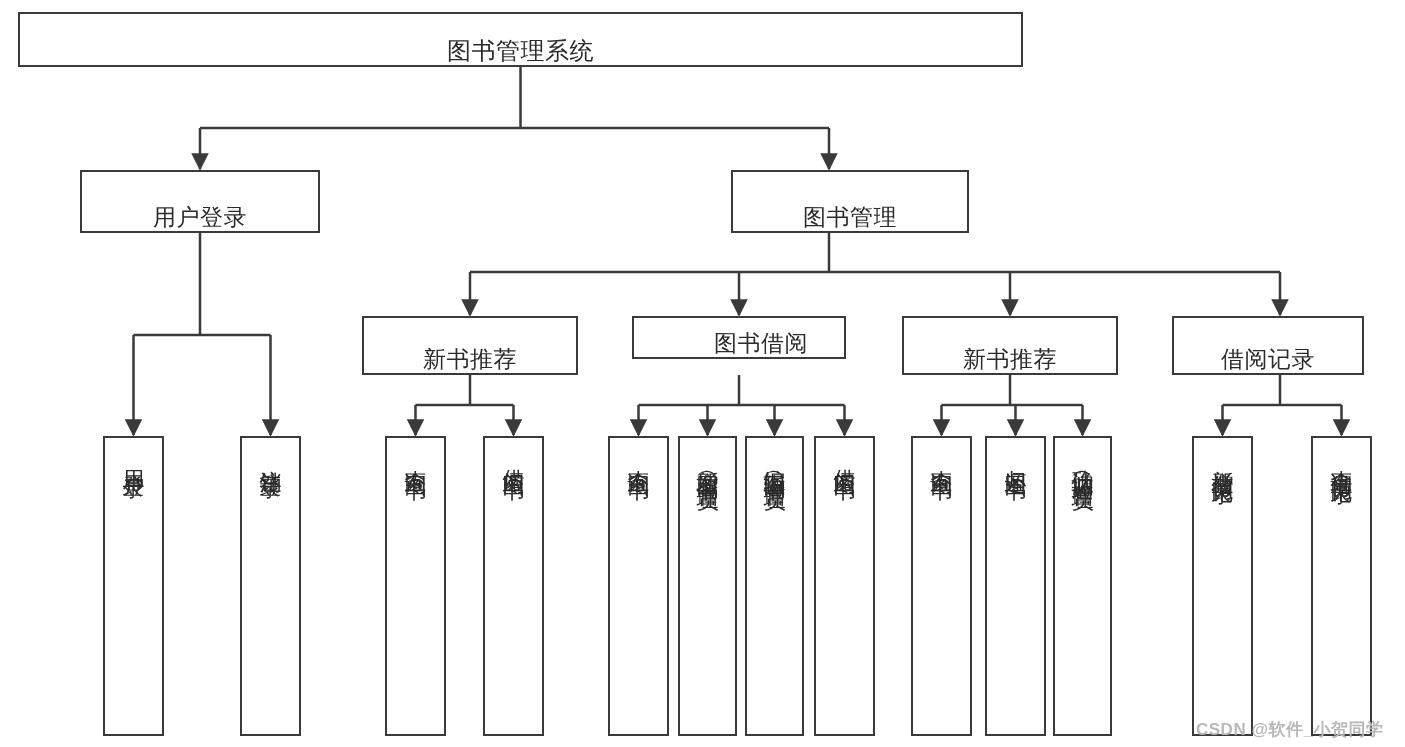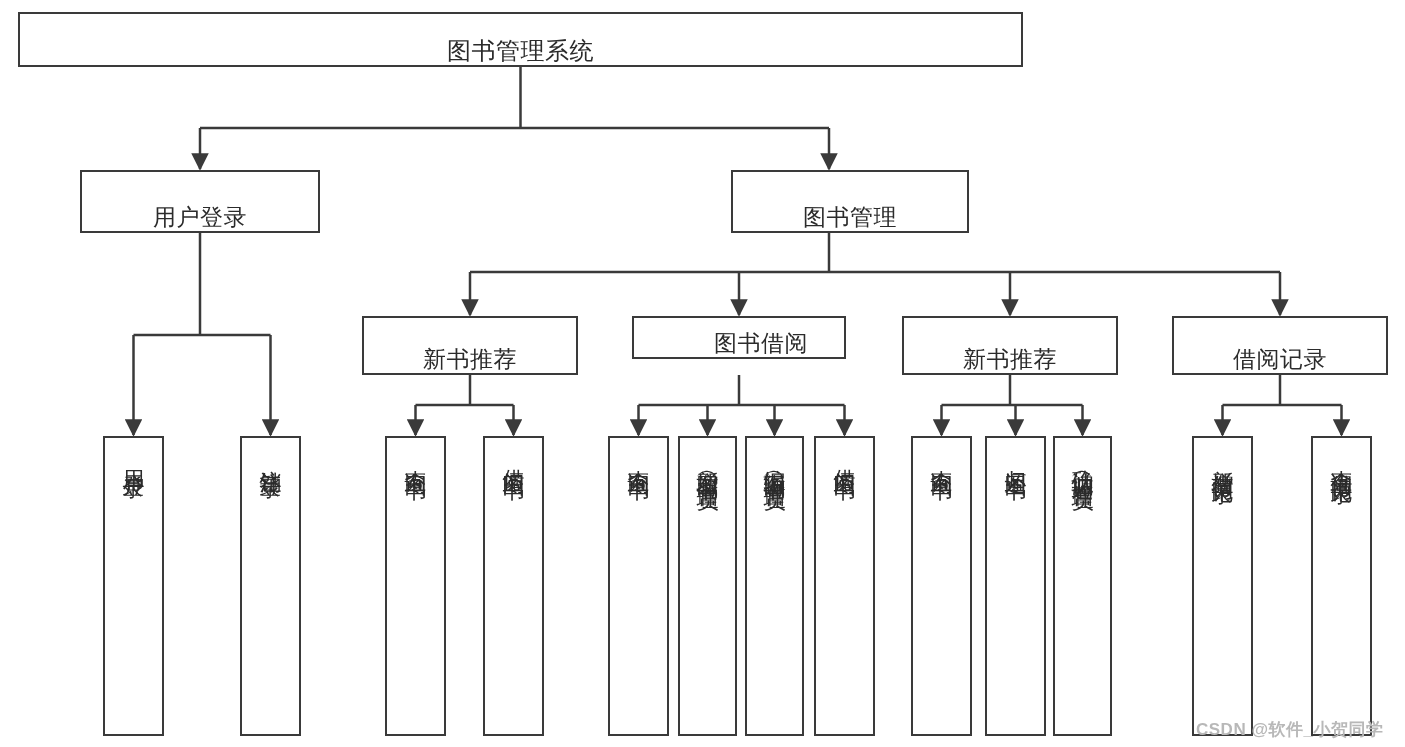--- a/index.html
+++ b/index.html
@@ -127,21 +127,21 @@
       </div>
       <div class="node horiz" style="left: 362px; top: 316px; width: 216px; height: 59px;">
         <span class="label">新书推荐</span>
       </div>
       <div class="node horiz" style="left: 632px; top: 316px; width: 214px; height: 43px; padding-left: 44px;">
         <span class="label">图书借阅</span>
       </div>
       <div class="node horiz" style="left: 902px; top: 316px; width: 216px; height: 59px;">
         <span class="label">新书推荐</span>
       </div>
-      <div class="node horiz" style="left: 1172px; top: 316px; width: 216px; height: 59px;">
+      <div class="node horiz" style="left: 1172px; top: 316px; width: 192px; height: 59px;">
         <span class="label">借阅记录</span>
       </div>
       <div class="node vert" style="left: 103px; top: 436px; width: 61px; height: 300px;">
         <span class="label">用户登录</span>
       </div>
       <div class="node vert" style="left: 240px; top: 436px; width: 61px; height: 300px;">
         <span class="label">注销登录</span>
       </div>
       <div class="node vert" style="left: 385px; top: 436px; width: 61px; height: 300px;">
         <span class="label">查询图书</span>

